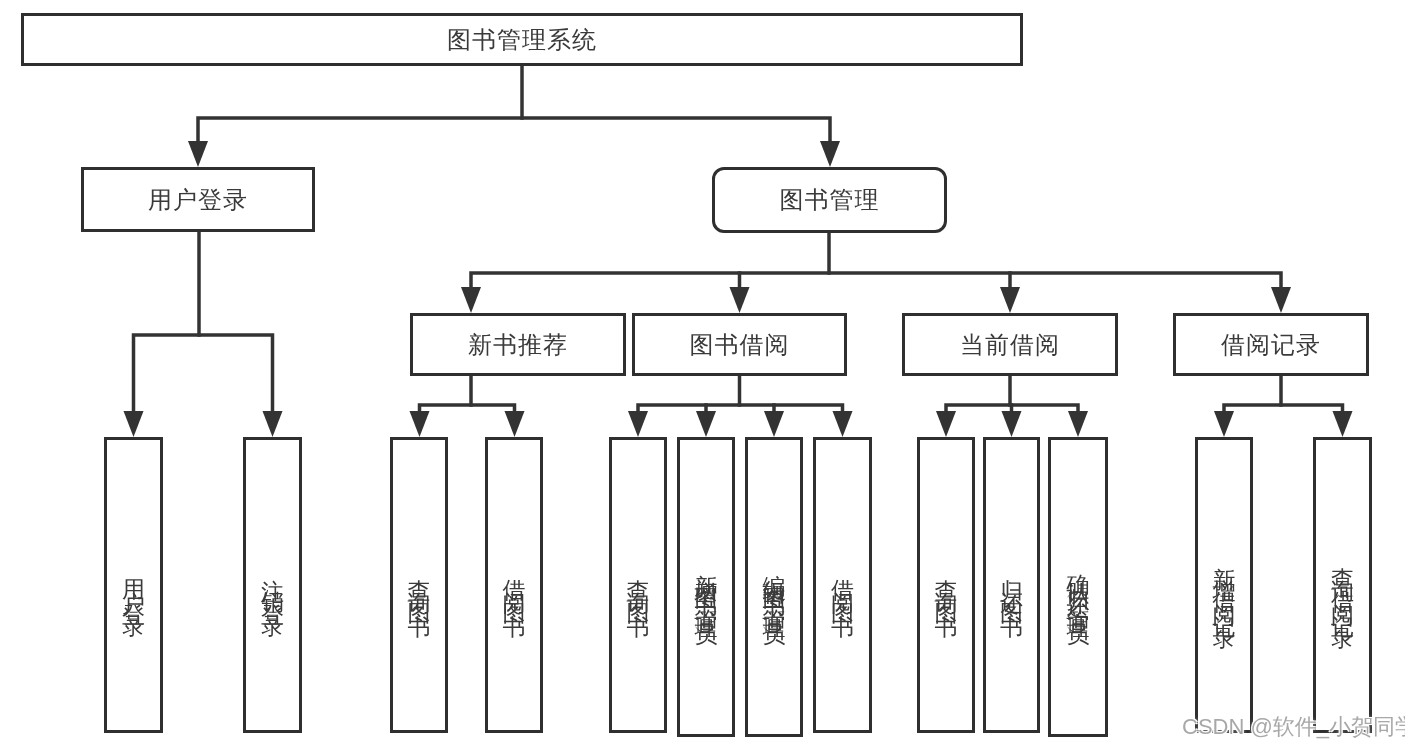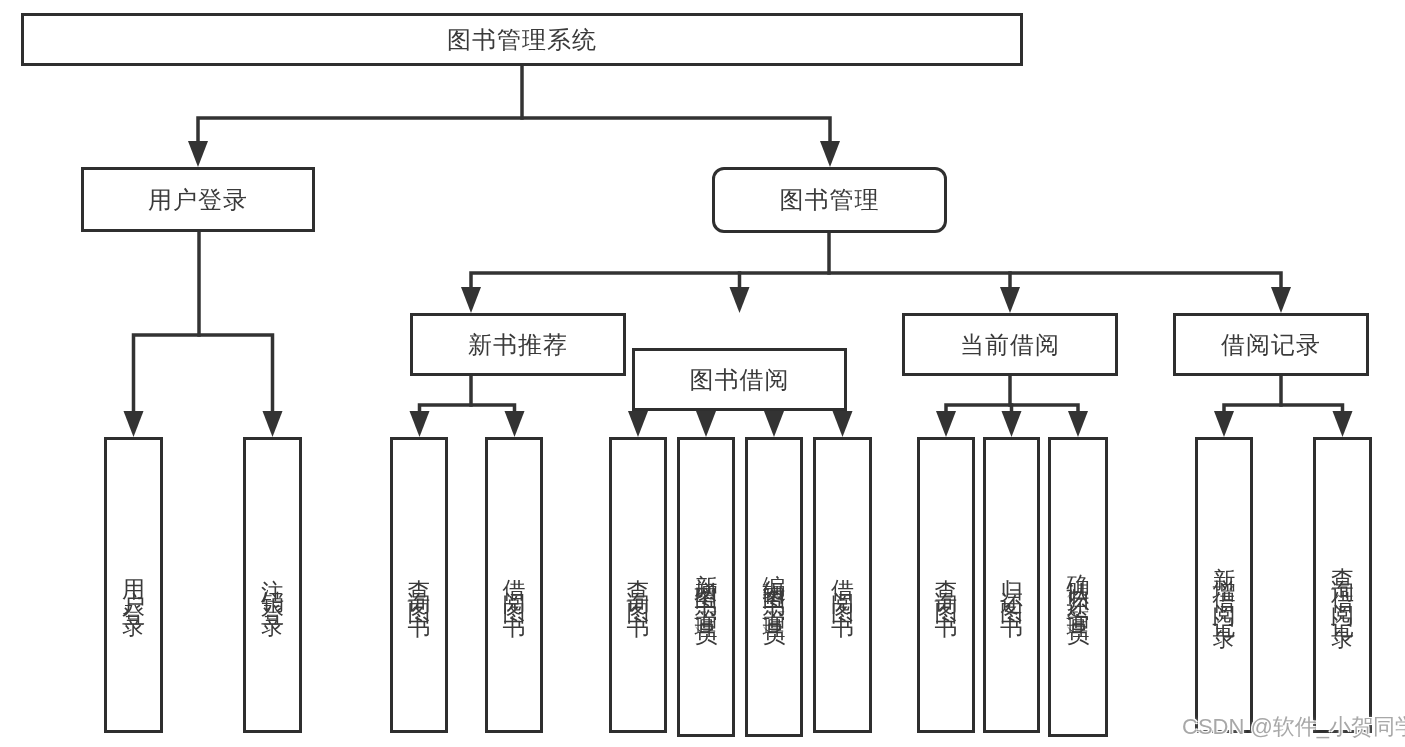--- a/index.html
+++ b/index.html
@@ -105,21 +105,21 @@
   <div class="box hbox" style="left:81px;top:167px;width:234px;height:65px;">
     <span>用户登录</span>
   </div>
   <div class="box hbox" style="left:712px;top:167px;width:235px;height:66px;border-radius:12px;">
     <span>图书管理</span>
   </div>
 
   <div class="box hbox" style="left:363px;top:313px;width:216px;height:63px;margin-left:47px;">
     <span>新书推荐</span>
   </div>
-  <div class="box hbox" style="left:632px;top:313px;width:215px;height:63px;margin-top:35px;">
+  <div class="box hbox" style="left:632px;top:313px;width:215px;height:63px;">
     <span>图书借阅</span>
   </div>
   <div class="box hbox" style="left:902px;top:313px;width:216px;height:63px;">
     <span>当前借阅</span>
   </div>
   <div class="box hbox" style="left:1173px;top:313px;width:196px;height:63px;">
     <span>借阅记录</span>
   </div>
 
   <div class="box vbox" style="left:104px;top:437px;width:59px;height:296px;">

